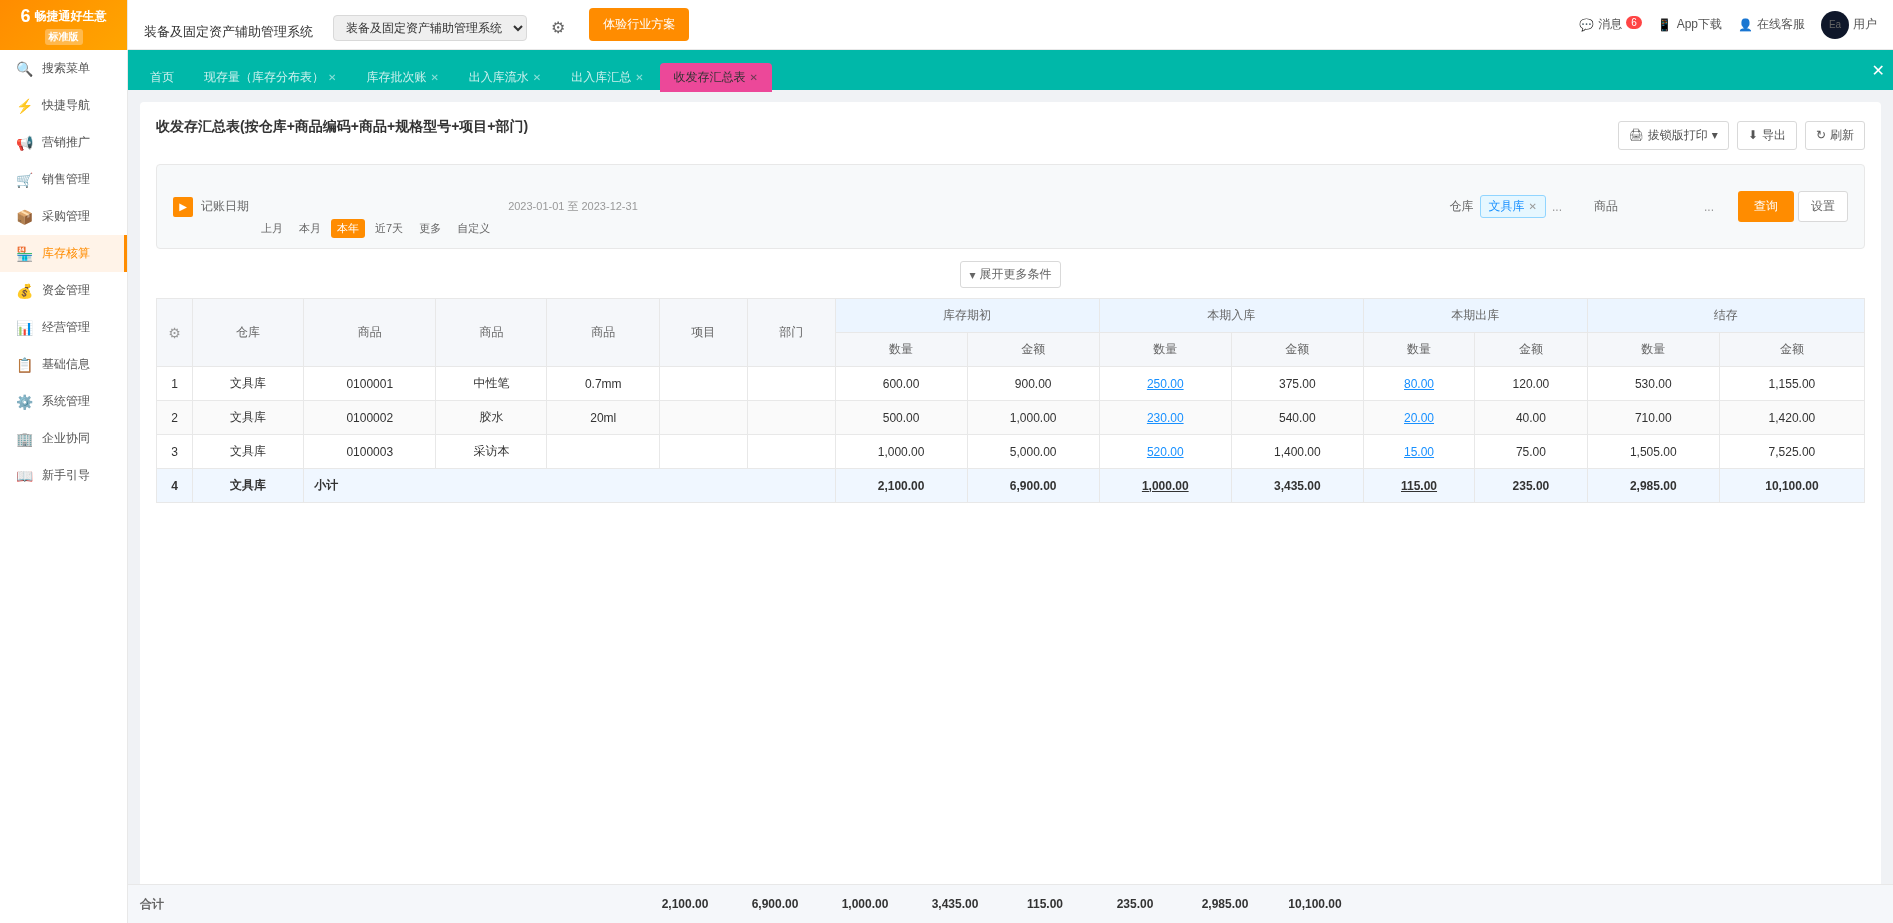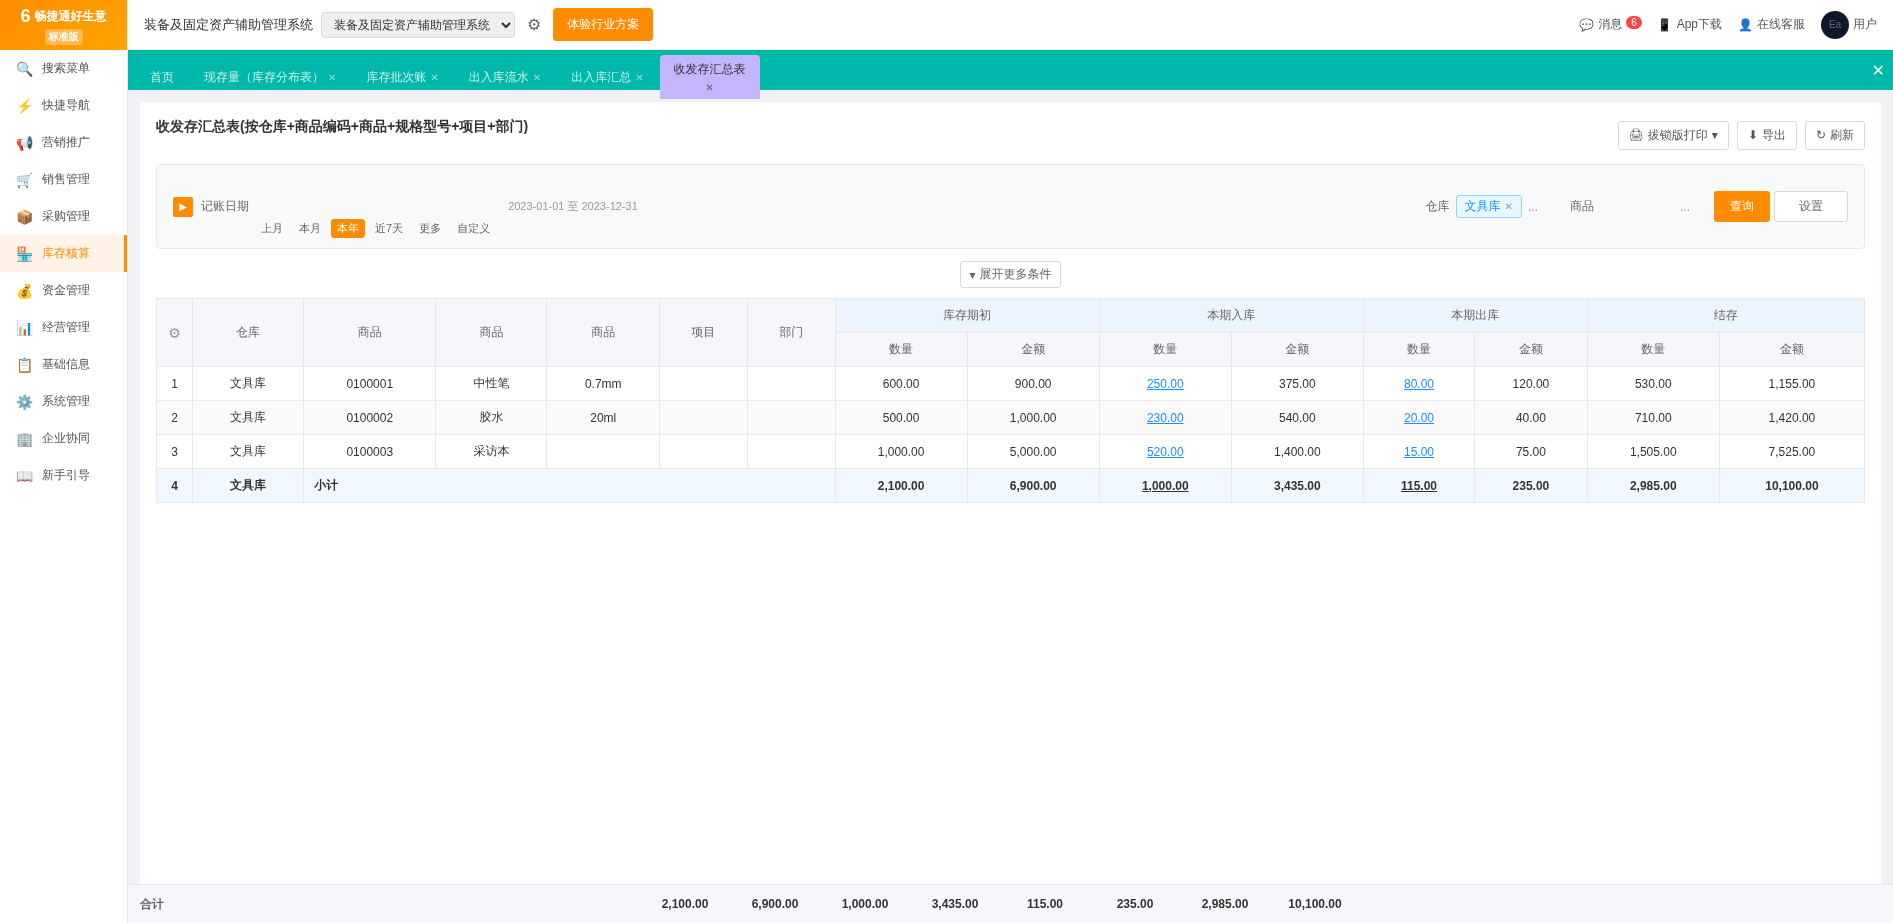--- a/index.html
+++ b/index.html
@@ -26,21 +26,21 @@
     .sidebar-item .icon { font-size: 14px; width: 18px; text-align: center; }
     .sidebar-item .label { font-size: 12px; }
 
     
     .topbar {
       position: fixed; left: 128px; top: 0; right: 0; height: 50px;
       background: #fff; border-bottom: 1px solid #e8e8e8;
       display: flex; align-items: center; justify-content: space-between;
       padding: 0 16px; z-index: 99;
     }
-    .topbar-left { display: flex; align-items: center; gap: 8px; }
+    .topbar-left { display: flex; align-items: flex-end; gap: 20px; }
     .topbar-select { border: 1px solid #d9d9d9; border-radius: 4px; padding: 4px 8px; font-size: 12px; color: #333; }
     .topbar-gear { color: #666; font-size: 16px; cursor: pointer; padding: 4px; }
     .topbar-btn {
       background: #ff8c00; color: white; border: none; border-radius: 4px;
       padding: 8px 14px; font-size: 12px; cursor: pointer;
     }
     .topbar-right { display: flex; align-items: center; gap: 16px; }
     .topbar-right-item { display: flex; align-items: center; gap: 4px; color: #555; font-size: 12px; cursor: pointer; }
     .badge { background: #ff4444; color: white; border-radius: 10px; padding: 1px 5px; font-size: 10px; position: relative; top: -2px; }
     .user-avatar { width: 28px; height: 28px; border-radius: 50%; background: #0f172a; display: flex; align-items: center; justify-content: center; font-size: 10px; color: #666; }
@@ -49,21 +49,21 @@
     .tabbar {
       position: fixed; left: 128px; top: 50px; right: 0; height: 40px;
       background: #00b8a9; display: flex; align-items: center; padding: 0 8px;
       z-index: 98; gap: 2px;
     }
     .tab {
       display: flex; align-items: center; gap: 4px; padding: 6px 14px;
       border-radius: 4px 4px 0 0; cursor: pointer; font-size: 12px; color: rgba(255,255,255,0.8);
       background: transparent; white-space: nowrap;
     }
-    .tab.active { background: #c4b5fd; color: #333; flex-direction: column; }
+    .tab.active { background: #ec4899; color: #333; }
     .tab-close { font-size: 10px; opacity: 0.7; }
     .tabbar-close { margin-left: auto; color: white; font-size: 16px; cursor: pointer; }
 
     
     .main {
       position: fixed; left: 128px; top: 90px; right: 0; bottom: 0;
       background: #f0f2f5; overflow-y: auto; padding: 12px;
     }
 
     
@@ -125,21 +125,21 @@
     .total-bar {
       position: fixed; bottom: 0; left: 128px; right: 0;
       background: #f5f7fa; border-top: 1px solid #e8e8e8;
       padding: 8px 12px; display: flex; align-items: center; font-size: 12px;
     }
     .total-label { color: #666; margin-right: 16px; font-weight: bold; }
     .total-cell { padding: 4px 10px; color: #333; font-weight: bold; min-width: 90px; text-align: center; }
 
     .settings-gear { font-size: 14px; color: #999; cursor: pointer; }
     .btn-query { background: #ff8c00; color: white; border: none; border-radius: 3px; padding: 6px 16px; font-size: 12px; cursor: pointer; }
-    .btn-settings { color: #666; border: 1px solid #d9d9d9; background: white; border-radius: 3px; padding: 6px 24px; font-size: 12px; cursor: pointer; }
+    .btn-settings { color: #666; border: 1px solid #d9d9d9; background: white; border-radius: 3px; padding: 6px 12px; font-size: 12px; cursor: pointer; }
   </style>
 </head>
 <body>
 
 <div class="sidebar">
   <div class="sidebar-logo">
     <div class="logo-top">
       <span style="font-size:18px; font-weight:bold;">6</span>
       <span style="font-size:12px;">畅捷通好生意</span>
     </div>

